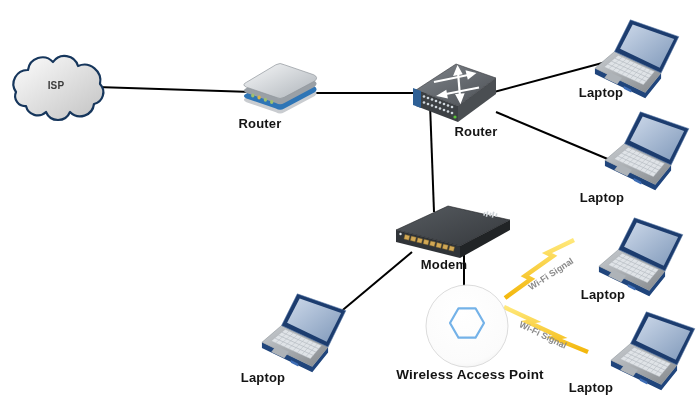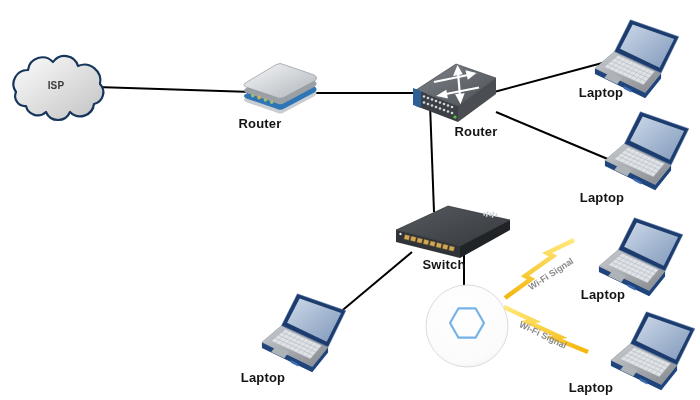--- a/index.html
+++ b/index.html
@@ -178,21 +178,22 @@
     <use href="#sym-laptop" x="588" y="18" width="94" height="82"></use>
     <use href="#sym-laptop" x="598" y="110" width="94" height="82"></use>
     <use href="#sym-laptop" x="592" y="216" width="94" height="82"></use>
     <use href="#sym-laptop" x="604" y="310" width="94" height="82"></use>
     <use href="#sym-laptop" x="255" y="292" width="94" height="82"></use>
   </svg>
 
   <div class="lbl lbl-isp" style="left:56px;top:80px;">ISP</div>
   <div class="lbl" style="left:260px;top:116px;">Router</div>
   <div class="lbl" style="left:464px;top:124px;margin-left:12px;">Router</div>
-  <div class="lbl" style="left:444px;top:257px;">Switch</div>
+  <div class="lbl" style="left:444px;top:257px;">Modem</div>
+  <div class="lbl lbl-wap" style="left:470px;top:367px;">Wireless Access Point</div>
   <div class="lbl" style="left:601px;top:85px;">Laptop</div>
   <div class="lbl" style="left:602px;top:190px;">Laptop</div>
   <div class="lbl" style="left:603px;top:287px;">Laptop</div>
   <div class="lbl" style="left:591px;top:380px;">Laptop</div>
   <div class="lbl" style="left:263px;top:370px;">Laptop</div>
 
   <div class="wifi-lbl wifi-upper">Wi-Fi Signal</div>
   <div class="wifi-lbl wifi-lower">Wi-Fi Signal</div>
 
 </div>

